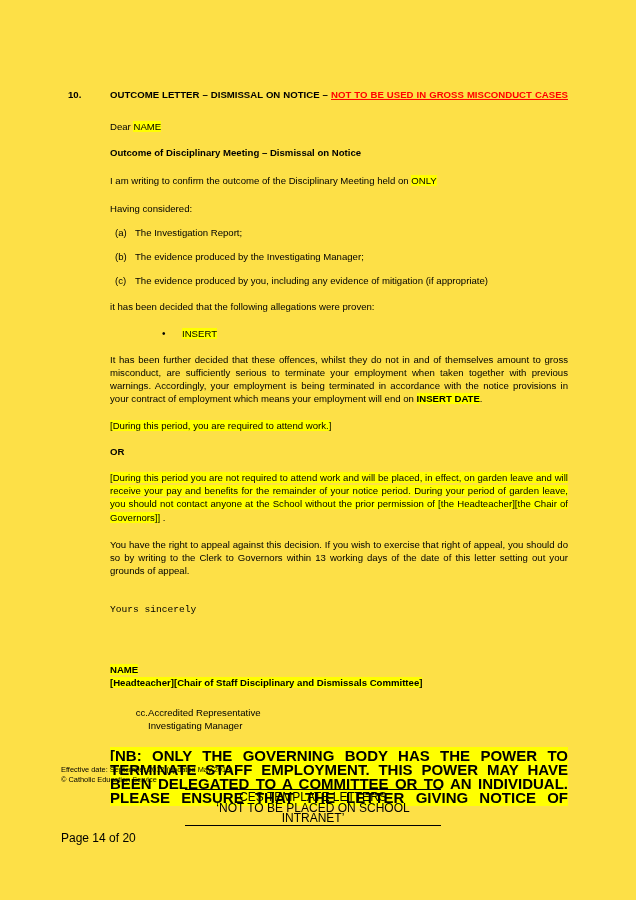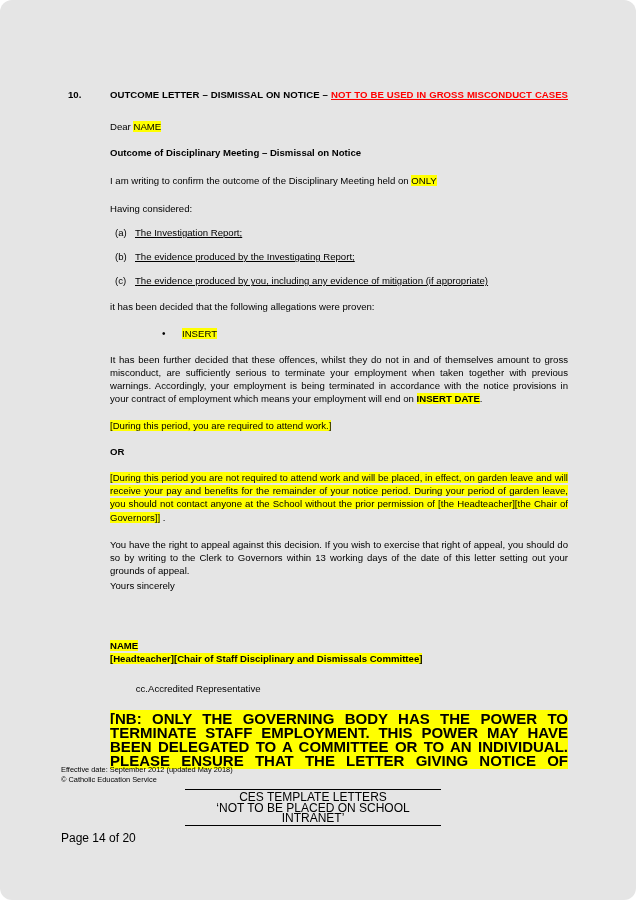--- a/index.html
+++ b/index.html
@@ -15,22 +15,21 @@
     font-family: "Liberation Sans", sans-serif;
     color: #000000;
     overflow: hidden;
   }
 
   .page {
     position: absolute;
     left: 0; top: 0;
     width: 636px;
     height: 900px;
-    background: #e5e5e5;
-    border-radius: 12px;
+    background: #fde047;
   }
 
   
   .content {
     position: absolute;
     left: 68px;
     top: 88px;
     width: 500px;
   }
 
@@ -89,21 +88,21 @@
   }
   .alpha-item {
     display: flex;
     margin-top: 11px;
     padding-left: 5px;
   }
   .alpha-marker {
     flex: 0 0 20px;
     width: 20px;
   }
-  .alpha-text { flex: 1 1 auto; text-decoration: underline; }
+  .alpha-text { flex: 1 1 auto; }
 
   
   .bullet-list {
     margin-left: 42px;
     width: 458px;
     margin-top: 13px;
   }
   .bullet-item {
     display: flex;
     padding-left: 52px;
@@ -221,21 +220,21 @@
 
     <div class="block nojustify doc-text" style="margin-top:14px;">Having considered:</div>
 
     <div class="alpha-list doc-text">
       <div class="alpha-item">
         <div class="alpha-marker">(a)</div>
         <div class="alpha-text">The Investigation Report;</div>
       </div>
       <div class="alpha-item">
         <div class="alpha-marker">(b)</div>
-        <div class="alpha-text">The evidence produced by the Investigating Report;</div>
+        <div class="alpha-text">The evidence produced by the Investigating Manager;</div>
       </div>
       <div class="alpha-item">
         <div class="alpha-marker">(c)</div>
         <div class="alpha-text">The evidence produced by you, including any evidence of mitigation (if appropriate)</div>
       </div>
     </div>
 
     <div class="block nojustify doc-text" style="margin-top:13px;">it has been decided that the following allegations were proven:</div>
 
     <div class="bullet-list doc-text">
@@ -248,31 +247,32 @@
     <div class="block doc-text" style="margin-top:13px;"><span>It has been further decided that these offences, whilst they do not in and of themselves amount to gross misconduct, are sufficiently serious to terminate your employment when taken together with previous warnings.  Accordingly, your employment is being terminated in accordance with the notice provisions in your contract of employment which means your employment will end on </span><b class="hl">INSERT DATE</b><span>.</span></div>
 
     <div class="block nojustify doc-text" style="margin-top:13px;"><span class="hl">[During this period, you are required to attend work.]</span></div>
 
     <div class="block nojustify doc-text" style="margin-top:13px; font-weight:bold;">OR</div>
 
     <div class="block doc-text" style="margin-top:13px;"><span class="hl-block">[During this period you are not required to attend work and will be placed, in effect, on garden leave and will receive your pay and benefits for the remainder of your notice period. During your period of garden leave, you should not contact anyone at the School without the prior permission of [the Headteacher][the Chair of Governors]]</span><span> .</span></div>
 
     <div class="block doc-text" style="margin-top:14px;">You have the right to appeal against this decision.  If you wish to exercise that right of appeal, you should do so by writing to the Clerk to Governors within 13 working days of the date of this letter setting out your grounds of appeal.</div>
 
-    <div class="block nojustify doc-text" style="margin-top:2px;">Yours sincerely</div>
+    <div class="block nojustify doc-text" style="margin-top:26px;font-family:Liberation Mono, monospace;">Yours sincerely</div>
 
     <div class="sig-name">
       <span class="sig-line"><span>NAME</span></span>
       <span class="sig-line"><span>[Headteacher][Chair of Staff Disciplinary and Dismissals Committee]</span></span>
     </div>
 
     <div class="cc-block">
       <div class="cc-label">cc.</div>
       <div class="cc-items">
         <div>Accredited  Representative</div>
+        <div>Investigating Manager</div>
       </div>
     </div>
 
     <div class="nb-block"><span class="hl-block">[NB:  ONLY  THE  GOVERNING  BODY  HAS  THE  POWER  TO  TERMINATE  STAFF EMPLOYMENT.  THIS POWER MAY HAVE BEEN DELEGATED TO A COMMITTEE OR TO  AN  INDIVIDUAL.    PLEASE  ENSURE  THAT  THE  LETTER  GIVING  NOTICE  OF</span></div>
 
   </div>
 
   <div class="footer">
     <div class="footer-meta">
       <div>Effective date: September 2012 (updated May 2018)</div>

